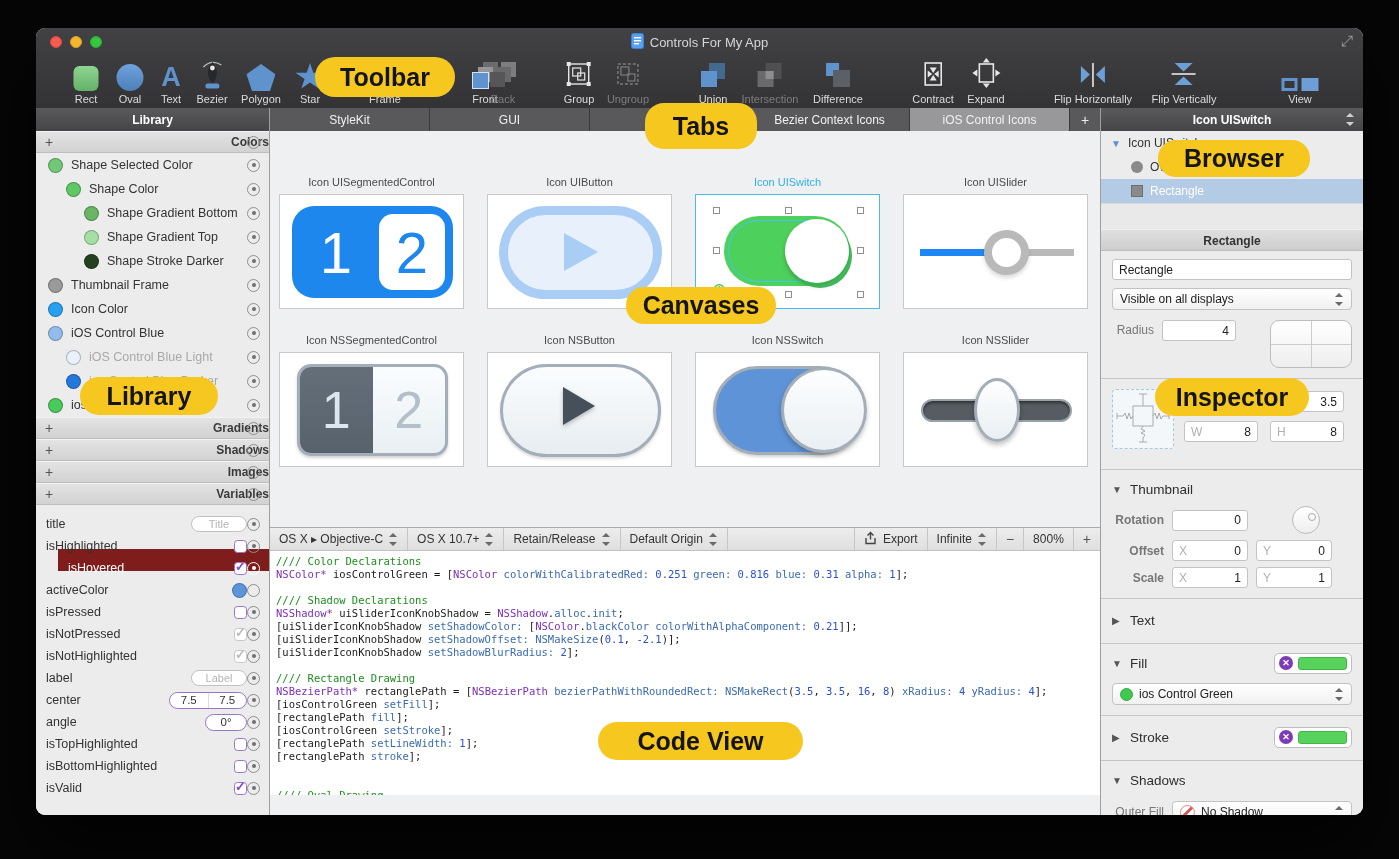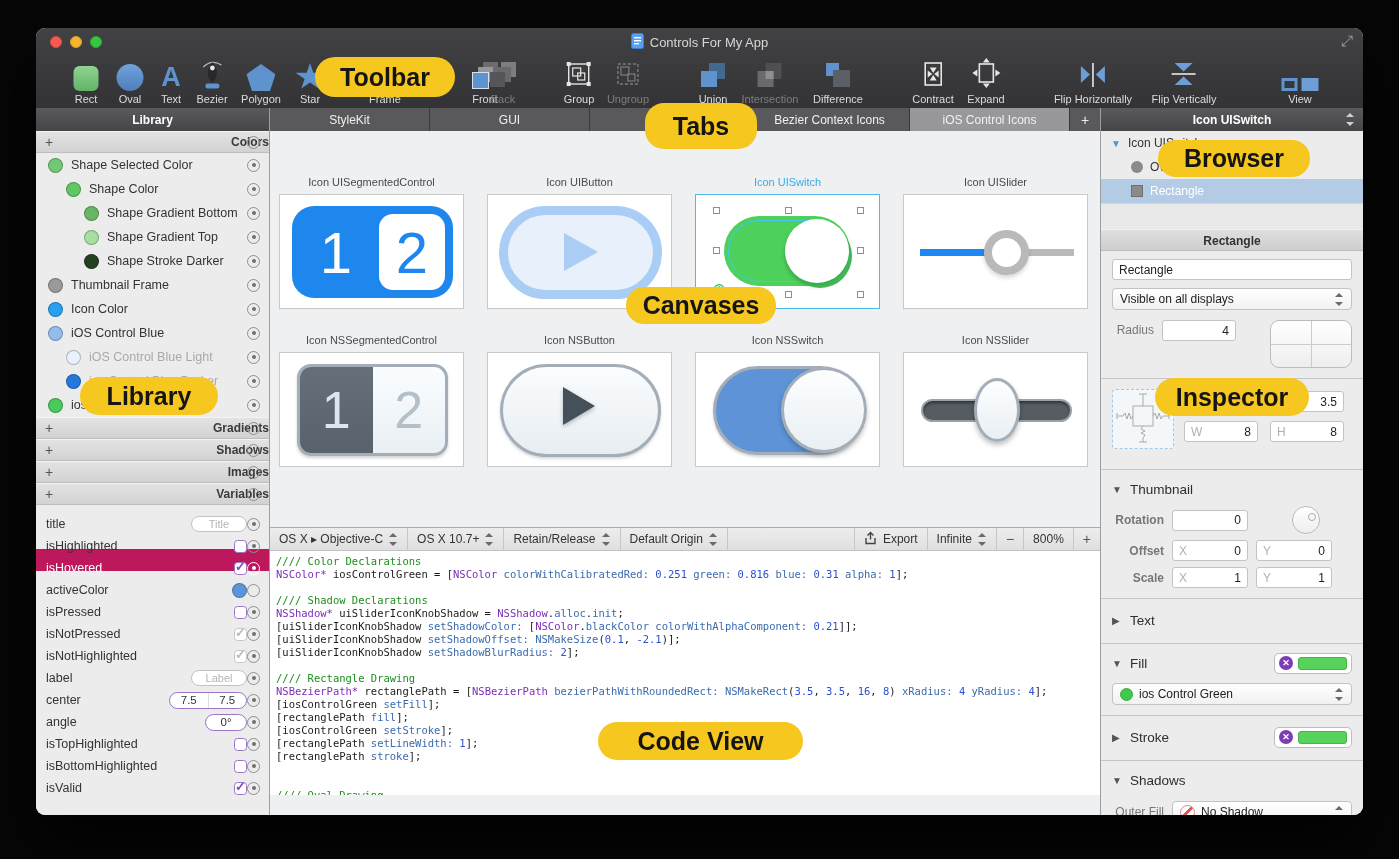--- a/index.html
+++ b/index.html
@@ -44,21 +44,21 @@
   .sec-head .ring{position:absolute;right:9px;}
   .ring{width:11px;height:11px;border:1px solid #8f8f8f;border-radius:50%;display:inline-block;background:transparent;}
   .target{width:11px;height:11px;border:1px solid #8f8f8f;border-radius:50%;display:inline-flex;align-items:center;justify-content:center;flex:none;}
   .target::after{content:"";width:4px;height:4px;background:#6f6f6f;border-radius:50%;}
   .target.empty::after{display:none;}
   .crow{height:24px;display:flex;align-items:center;font-size:12.5px;color:#333;padding-right:9px;}
   .crow .sw{width:15px;height:15px;border-radius:50%;border:1px solid rgba(0,0,0,.25);margin-right:8px;flex:none;box-sizing:border-box;}
   .crow .nm{flex:1;white-space:nowrap;overflow:hidden;}
   .crow.dim .nm{color:#a9a9a9;}
   .vrow{height:22px;display:flex;align-items:center;font-size:12.5px;color:#333;padding:16px 9px 0 10px;box-sizing:border-box;}
-  .vrow.selected{background:#be185d;color:#fff;}
+  .vrow.selected{background:#7f1d1d;color:#fff;margin-left:22px;}
   .vrow.selected .target{border-color:#fff}.vrow.selected .target::after{background:#fff}
   .vrow .nm{flex:1;white-space:nowrap;overflow:hidden;}
   .vfield{width:56px;height:16px;border:1px solid #c2c2c2;border-radius:8px;background:#fff;color:#b5b5b5;font-size:11px;display:flex;align-items:center;justify-content:center;box-sizing:border-box;}
   .vpair{width:78px;height:17px;border:1.5px solid #9b74c6;border-radius:9px;background:#fff;display:flex;font-size:11.5px;color:#333;box-sizing:border-box;overflow:hidden;}
   .vpair span{flex:1;text-align:center;line-height:14px;}
   .vpair span:first-child{border-right:1px solid #ddd;}
   .vang{width:42px;height:17px;border:1.5px solid #9b74c6;border-radius:9px;background:#fff;font-size:11.5px;color:#333;text-align:center;line-height:14px;box-sizing:border-box;}
   .cbox{width:13px;height:13px;border:1.5px solid #9b74c6;border-radius:3.5px;background:#fff;position:relative;box-sizing:border-box;flex:none;}
   .cbox.checked::after{content:"✓";position:absolute;left:0px;top:-4px;font-size:13px;color:#8a4cc0;font-weight:bold;}
   .cbox.dim{border-color:#c6c6c6;}

